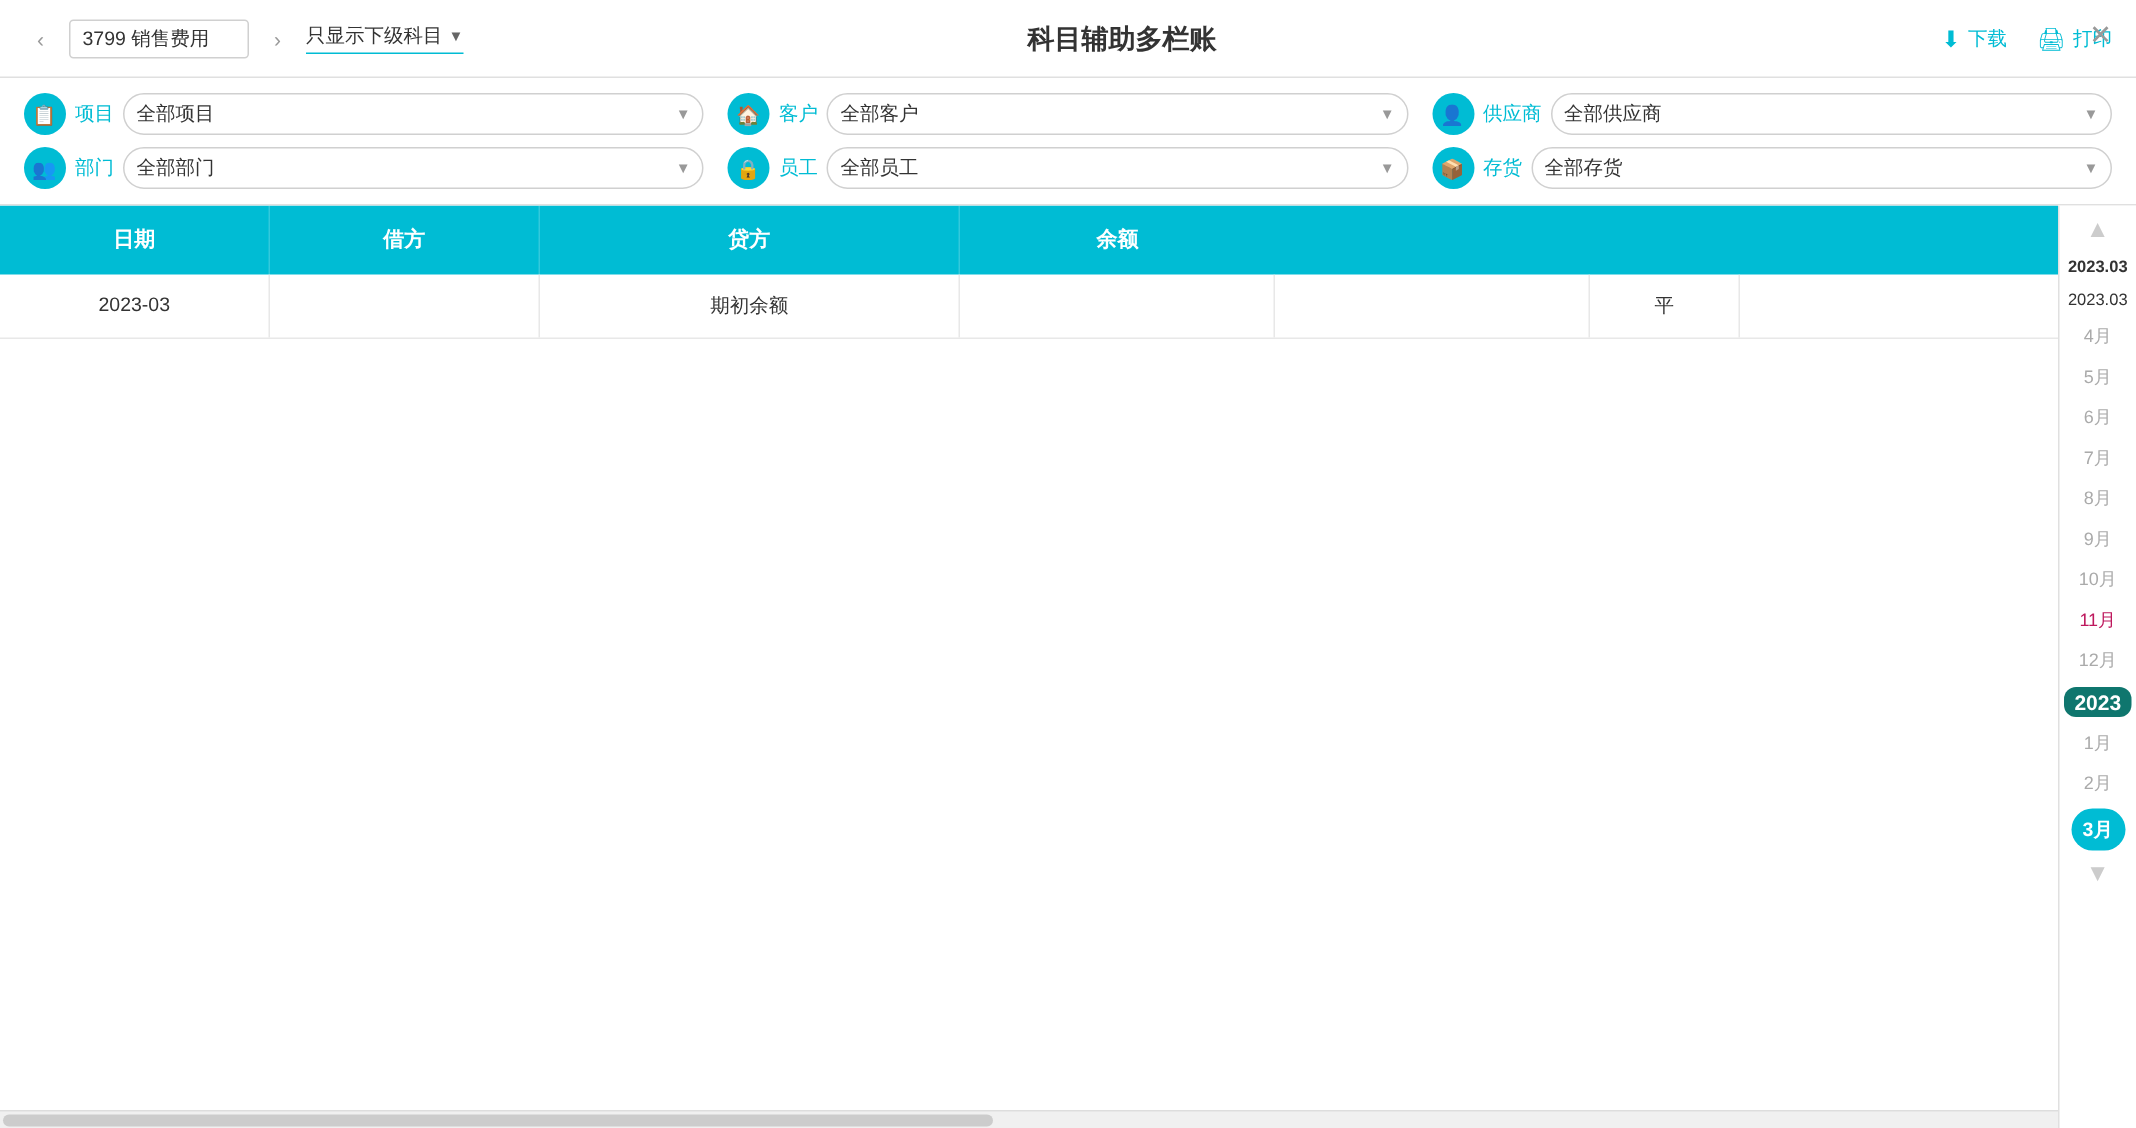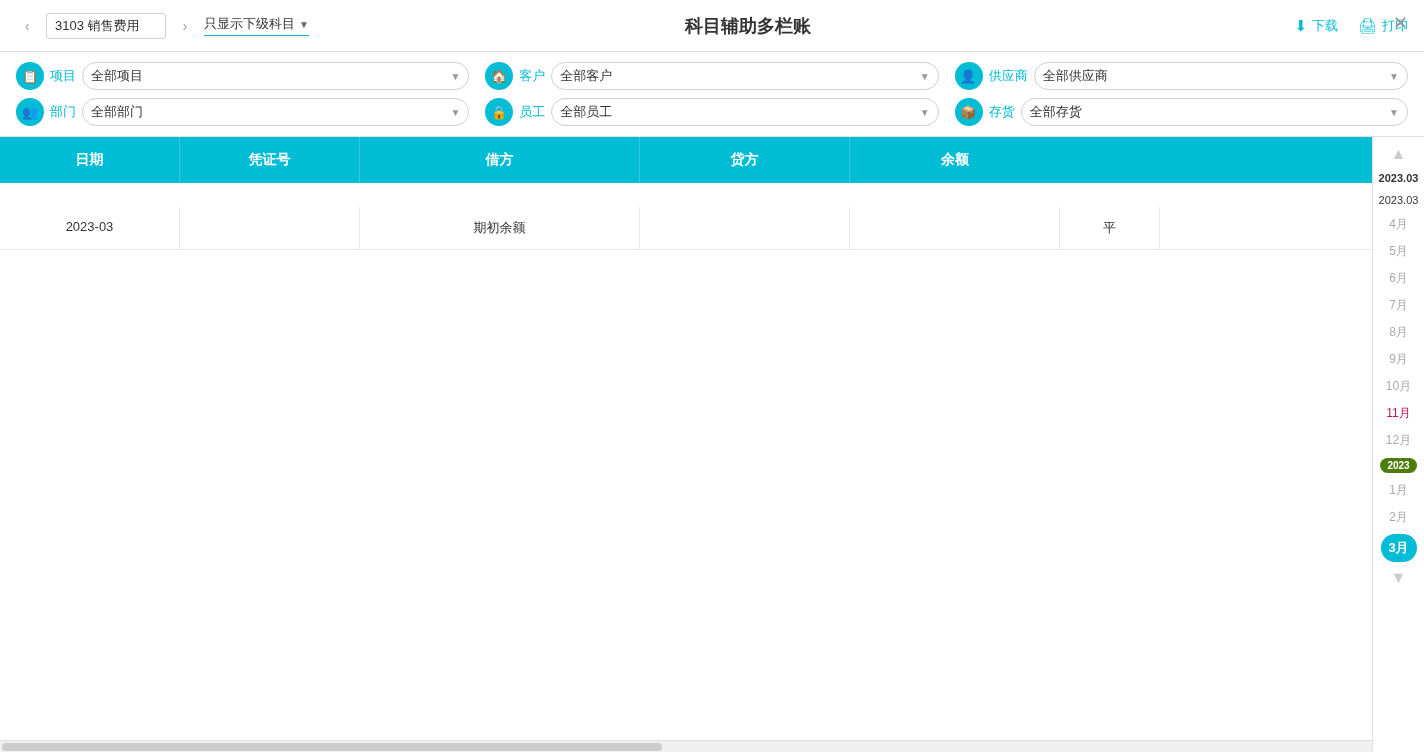--- a/index.html
+++ b/index.html
@@ -174,21 +174,20 @@
     }
     .th:last-child { border-right: none; }
     .table-body {
       flex: 1;
       overflow-y: auto;
     }
     .table-row {
       display: grid;
       grid-template-columns: 180px 180px 280px 210px 210px 100px 1fr;
       border-bottom: 1px solid #e8e8e8;
-      margin-top: 24px;
     }
     .td {
       padding: 12px 12px;
       text-align: center;
       border-right: 1px solid #e8e8e8;
       font-size: 13px;
       color: #333;
     }
     .td:last-child { border-right: none; }
     .td.left { text-align: center; }
@@ -241,21 +240,21 @@
     }
   </style>
 </head>
 <body>
 
 <div class="window">
 
   <div class="title-bar">
     <div class="title-left">
       <button class="nav-btn">‹</button>
-      <div class="account-code">3103 销售费用</div>
+      <div class="account-code">3799 销售费用</div>
       <button class="nav-btn">›</button>
       <div class="show-sub">
         <span>只显示下级科目</span>
         <span class="arrow">▼</span>
       </div>
     </div>
     <div class="title-center">科目辅助多栏账</div>
     <div class="title-right">
       <button class="action-btn">
         <span style="font-size:15px;">⬇</span>
@@ -336,21 +335,20 @@
         </div>
       </div>
     </div>
   </div>
 
   <div class="main-content">
     <div class="table-area">
 
       <div class="table-header">
         <div class="th">日期</div>
-        <div class="th">凭证号</div>
         <div class="th">借方</div>
         <div class="th">贷方</div>
         <div class="th">余额</div>
       </div>
 
       <div class="table-body">
         <div class="table-row">
           <div class="td">2023-03</div>
           <div class="td"></div>
           <div class="td left">期初余额</div>
@@ -376,21 +374,21 @@
       <div class="timeline-item" style="color:#aaa; font-size:12px;">5月</div>
       <div class="timeline-item" style="color:#aaa; font-size:12px;">6月</div>
       <div class="timeline-item" style="color:#aaa; font-size:12px;">7月</div>
       <div class="timeline-item" style="color:#aaa; font-size:12px;">8月</div>
       <div class="timeline-item" style="color:#aaa; font-size:12px;">9月</div>
       <div class="timeline-item" style="color:#aaa; font-size:12px;">10月</div>
       <div class="timeline-item" style="color:#be185d; font-size:12px;">11月</div>
       <div class="timeline-item" style="color:#aaa; font-size:12px;">12月</div>
 
       <div style="display:flex; justify-content:center; width:100%; padding: 4px 0;">
-        <div style="background:#4d7c0f; color:#fff; border-radius:8px; padding:2px 7px; font-size:10px; font-weight:bold; cursor:pointer;">2023</div>
+        <div style="background:#0f766e; color:#fff; border-radius:8px; padding:2px 7px; font-size:14px; font-weight:bold; cursor:pointer;">2023</div>
       </div>
 
       <div class="timeline-item" style="color:#aaa; font-size:12px;">1月</div>
       <div class="timeline-item" style="color:#aaa; font-size:12px;">2月</div>
 
       <div style="display:flex; justify-content:center; width:100%; padding: 3px 0;">
         <div style="background:#00bcd4; color:#fff; border-radius:14px; width:36px; height:28px; display:flex; align-items:center; justify-content:center; font-size:13px; font-weight:bold; cursor:pointer;">3月</div>
       </div>
 
       <div class="timeline-down">▼</div>

